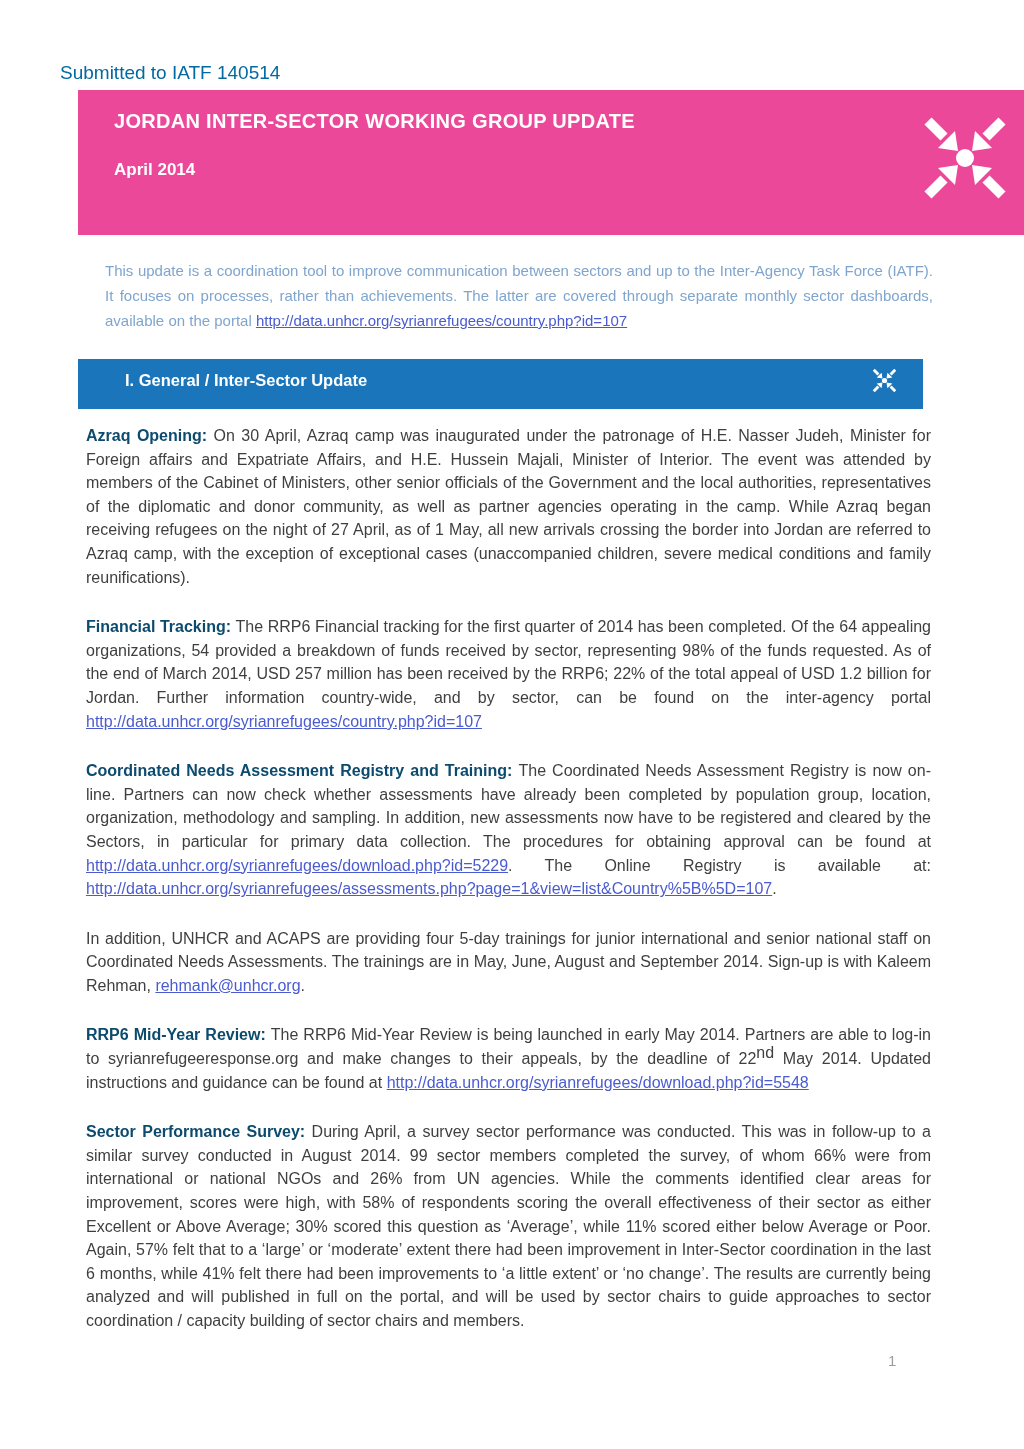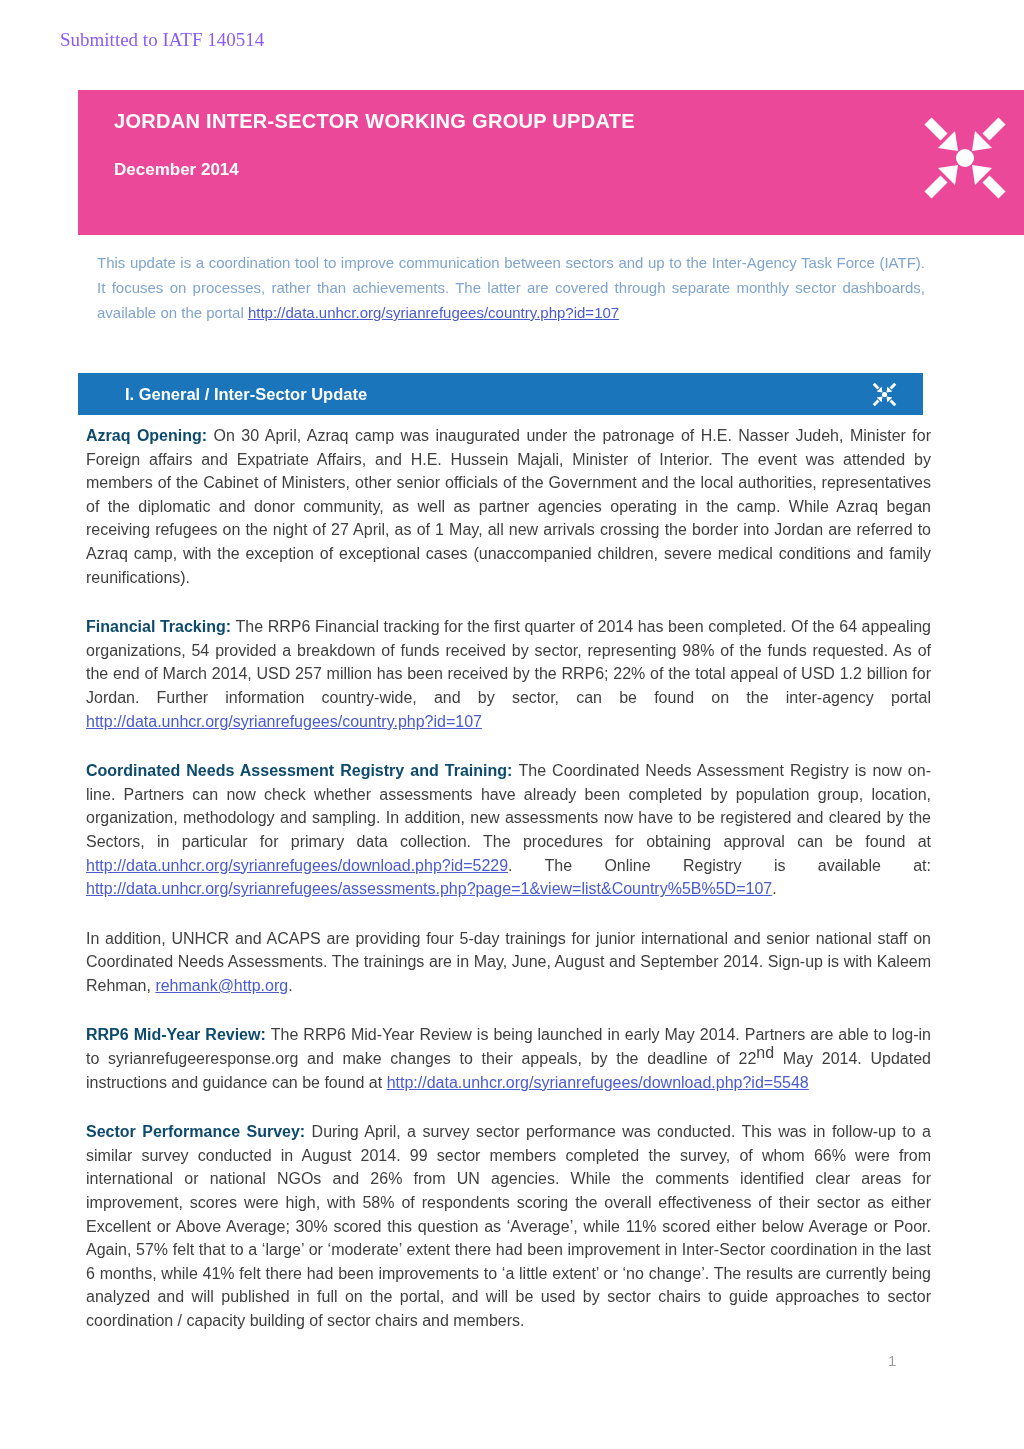--- a/index.html
+++ b/index.html
@@ -6,23 +6,23 @@
   body{
     width:1024px;height:1449px;
     background:#ffffff;
     font-family:"Liberation Sans", sans-serif;
     position:relative;
     -webkit-font-smoothing:antialiased;
   }
   .page{position:absolute;inset:0;}
 
   .submitted{
-    position:absolute;left:60px;top:29px;
-    font-family:Liberation Serif, serif;
-    font-size:19px;color:#8b5cf6;
+    position:absolute;left:60px;top:62px;
+    font-family:Liberation Sans, sans-serif;
+    font-size:19px;color:#0369a1;
   }
 
   .header-box{
     position:absolute;left:78px;top:90px;width:979px;height:145px;
     background:#ec4899;
   }
   .header-title{
     position:absolute;left:36px;top:20px;
     color:#ffffff;font-weight:bold;font-size:20px;letter-spacing:0.3px;
   }
@@ -30,25 +30,25 @@
     position:absolute;left:36px;top:70px;
     color:#ffffff;font-weight:bold;font-size:17px;
   }
   .header-icon{
     position:absolute;right:42px;top:13px;width:100px;height:110px;
   }
 
   .intro{
     position:absolute;left:97px;top:250px;width:828px;
     font-size:15px;line-height:25px;
-    color:#7fa5ce;text-align:justify;margin:0;
+    color:#7fa5ce;text-align:justify;margin:8px;
   }
 
   .section-bar{
-    position:absolute;left:78px;top:373px;width:845px;height:42px;
+    position:absolute;left:78px;top:359px;width:845px;height:50px;
     background:#1b75bb;
     text-align:center;
   }
   .section-title{
     position:absolute;left:47px;top:0;height:42px;line-height:42px;
     color:#ffffff;font-weight:bold;font-size:16.5px;
   }
   .section-icon{
     position:absolute;right:24px;top:7px;width:29px;height:29px;
   }
@@ -70,21 +70,21 @@
 </style>
 </head>
 <body>
 
 <div class="page">
 
   <div class="submitted">Submitted to IATF 140514</div>
 
   <div class="header-box">
     <div class="header-title">JORDAN INTER-SECTOR WORKING GROUP UPDATE</div>
-    <div class="header-date">December 2014</div>
+    <div class="header-date">April 2014</div>
     <svg class="header-icon" viewBox="0 0 100 100" aria-hidden="true">
       <circle cx="50" cy="50" r="9" fill="#ffffff"></circle>
       <g id="arrA">
         <line x1="13" y1="13" x2="29" y2="29" stroke="#ffffff" stroke-width="10"></line>
         <polygon points="43,43 40,23 23,40" fill="#ffffff"></polygon>
       </g>
       <use href="#arrA" transform="rotate(90 50 50)"></use>
       <use href="#arrA" transform="rotate(180 50 50)"></use>
       <use href="#arrA" transform="rotate(270 50 50)"></use>
     </svg>
@@ -103,20 +103,20 @@
       <use href="#arrB" transform="rotate(90 50 50)"></use>
       <use href="#arrB" transform="rotate(180 50 50)"></use>
       <use href="#arrB" transform="rotate(270 50 50)"></use>
     </svg>
   </div>
 
   <div class="body-text">
       <p><span class="lead">Azraq Opening: </span><span>On 30 April, Azraq camp was inaugurated under the patronage of H.E. Nasser Judeh, Minister for Foreign affairs and Expatriate Affairs, and H.E. Hussein Majali, Minister of Interior. The event was attended by members of the Cabinet of Ministers, other senior officials of the Government and the local authorities, representatives of the diplomatic and donor community, as well as partner agencies operating in the camp. While Azraq began receiving refugees on the night of 27 April, as of 1 May, all new arrivals crossing the border into Jordan are referred to Azraq camp, with the exception of exceptional cases (unaccompanied children, severe medical conditions and family reunifications).</span></p>
       <p><span class="lead">Financial Tracking: </span><span>The RRP6 Financial tracking for the first quarter of 2014 has been completed. Of the 64 appealing organizations, 54 provided a breakdown of funds received by sector, representing 98% of the funds requested. As of the end of March 2014, USD 257 million has been received by the RRP6; 22% of the total appeal of USD 1.2 billion for Jordan. Further information country-wide, and by sector, can be found on the inter-agency portal </span><a class="lnk" href="#">http://data.unhcr.org/syrianrefugees/country.php?id=107</a></p>
       <p><span class="lead">Coordinated Needs Assessment Registry and Training: </span><span>The Coordinated Needs Assessment Registry is now on-line. Partners can now check whether assessments have already been completed by population group, location, organization, methodology and sampling. In addition, new assessments now have to be registered and cleared by the Sectors, in particular for primary data collection. The procedures for obtaining approval can be found at </span><a class="lnk" href="#">http://data.unhcr.org/syrianrefugees/download.php?id=5229</a><span>. The Online Registry is available at: </span><a class="lnk" href="#">http://data.unhcr.org/syrianrefugees/assessments.php?page=1&amp;view=list&amp;Country%5B%5D=107</a><span>.</span></p>
-      <p><span>In addition, UNHCR and ACAPS are providing four 5-day trainings for junior international and senior national staff on Coordinated Needs Assessments. The trainings are in May, June, August and September 2014. Sign-up is with Kaleem Rehman, </span><a class="lnk" href="#">rehmank@http.org</a><span>.</span></p>
+      <p><span>In addition, UNHCR and ACAPS are providing four 5-day trainings for junior international and senior national staff on Coordinated Needs Assessments. The trainings are in May, June, August and September 2014. Sign-up is with Kaleem Rehman, </span><a class="lnk" href="#">rehmank@unhcr.org</a><span>.</span></p>
       <p><span class="lead">RRP6 Mid-Year Review: </span><span>The RRP6 Mid-Year Review is being launched in early May 2014. Partners are able to log-in to syrianrefugeeresponse.org and make changes to their appeals, by the deadline of 22</span><sup class="sup">nd</sup><span> May 2014. Updated instructions and guidance can be found at </span><a class="lnk" href="#">http://data.unhcr.org/syrianrefugees/download.php?id=5548</a></p>
       <p><span class="lead">Sector Performance Survey: </span><span>During April, a survey sector performance was conducted. This was in follow-up to a similar survey conducted in August 2014. 99 sector members completed the survey, of whom 66% were from international or national NGOs and 26% from UN agencies. While the comments identified clear areas for improvement, scores were high, with 58% of respondents scoring the overall effectiveness of their sector as either Excellent or Above Average; 30% scored this question as ‘Average’, while 11% scored either below Average or Poor. Again, 57% felt that to a ‘large’ or ‘moderate’ extent there had been improvement in Inter-Sector coordination in the last 6 months, while 41% felt there had been improvements to ‘a little extent’ or ‘no change’. The results are currently being analyzed and will published in full on the portal, and will be used by sector chairs to guide approaches to sector coordination / capacity building of sector chairs and members.</span></p>
     </div>
 
   <div class="page-number">1</div>
 
 </div>
 
 </body></html>

